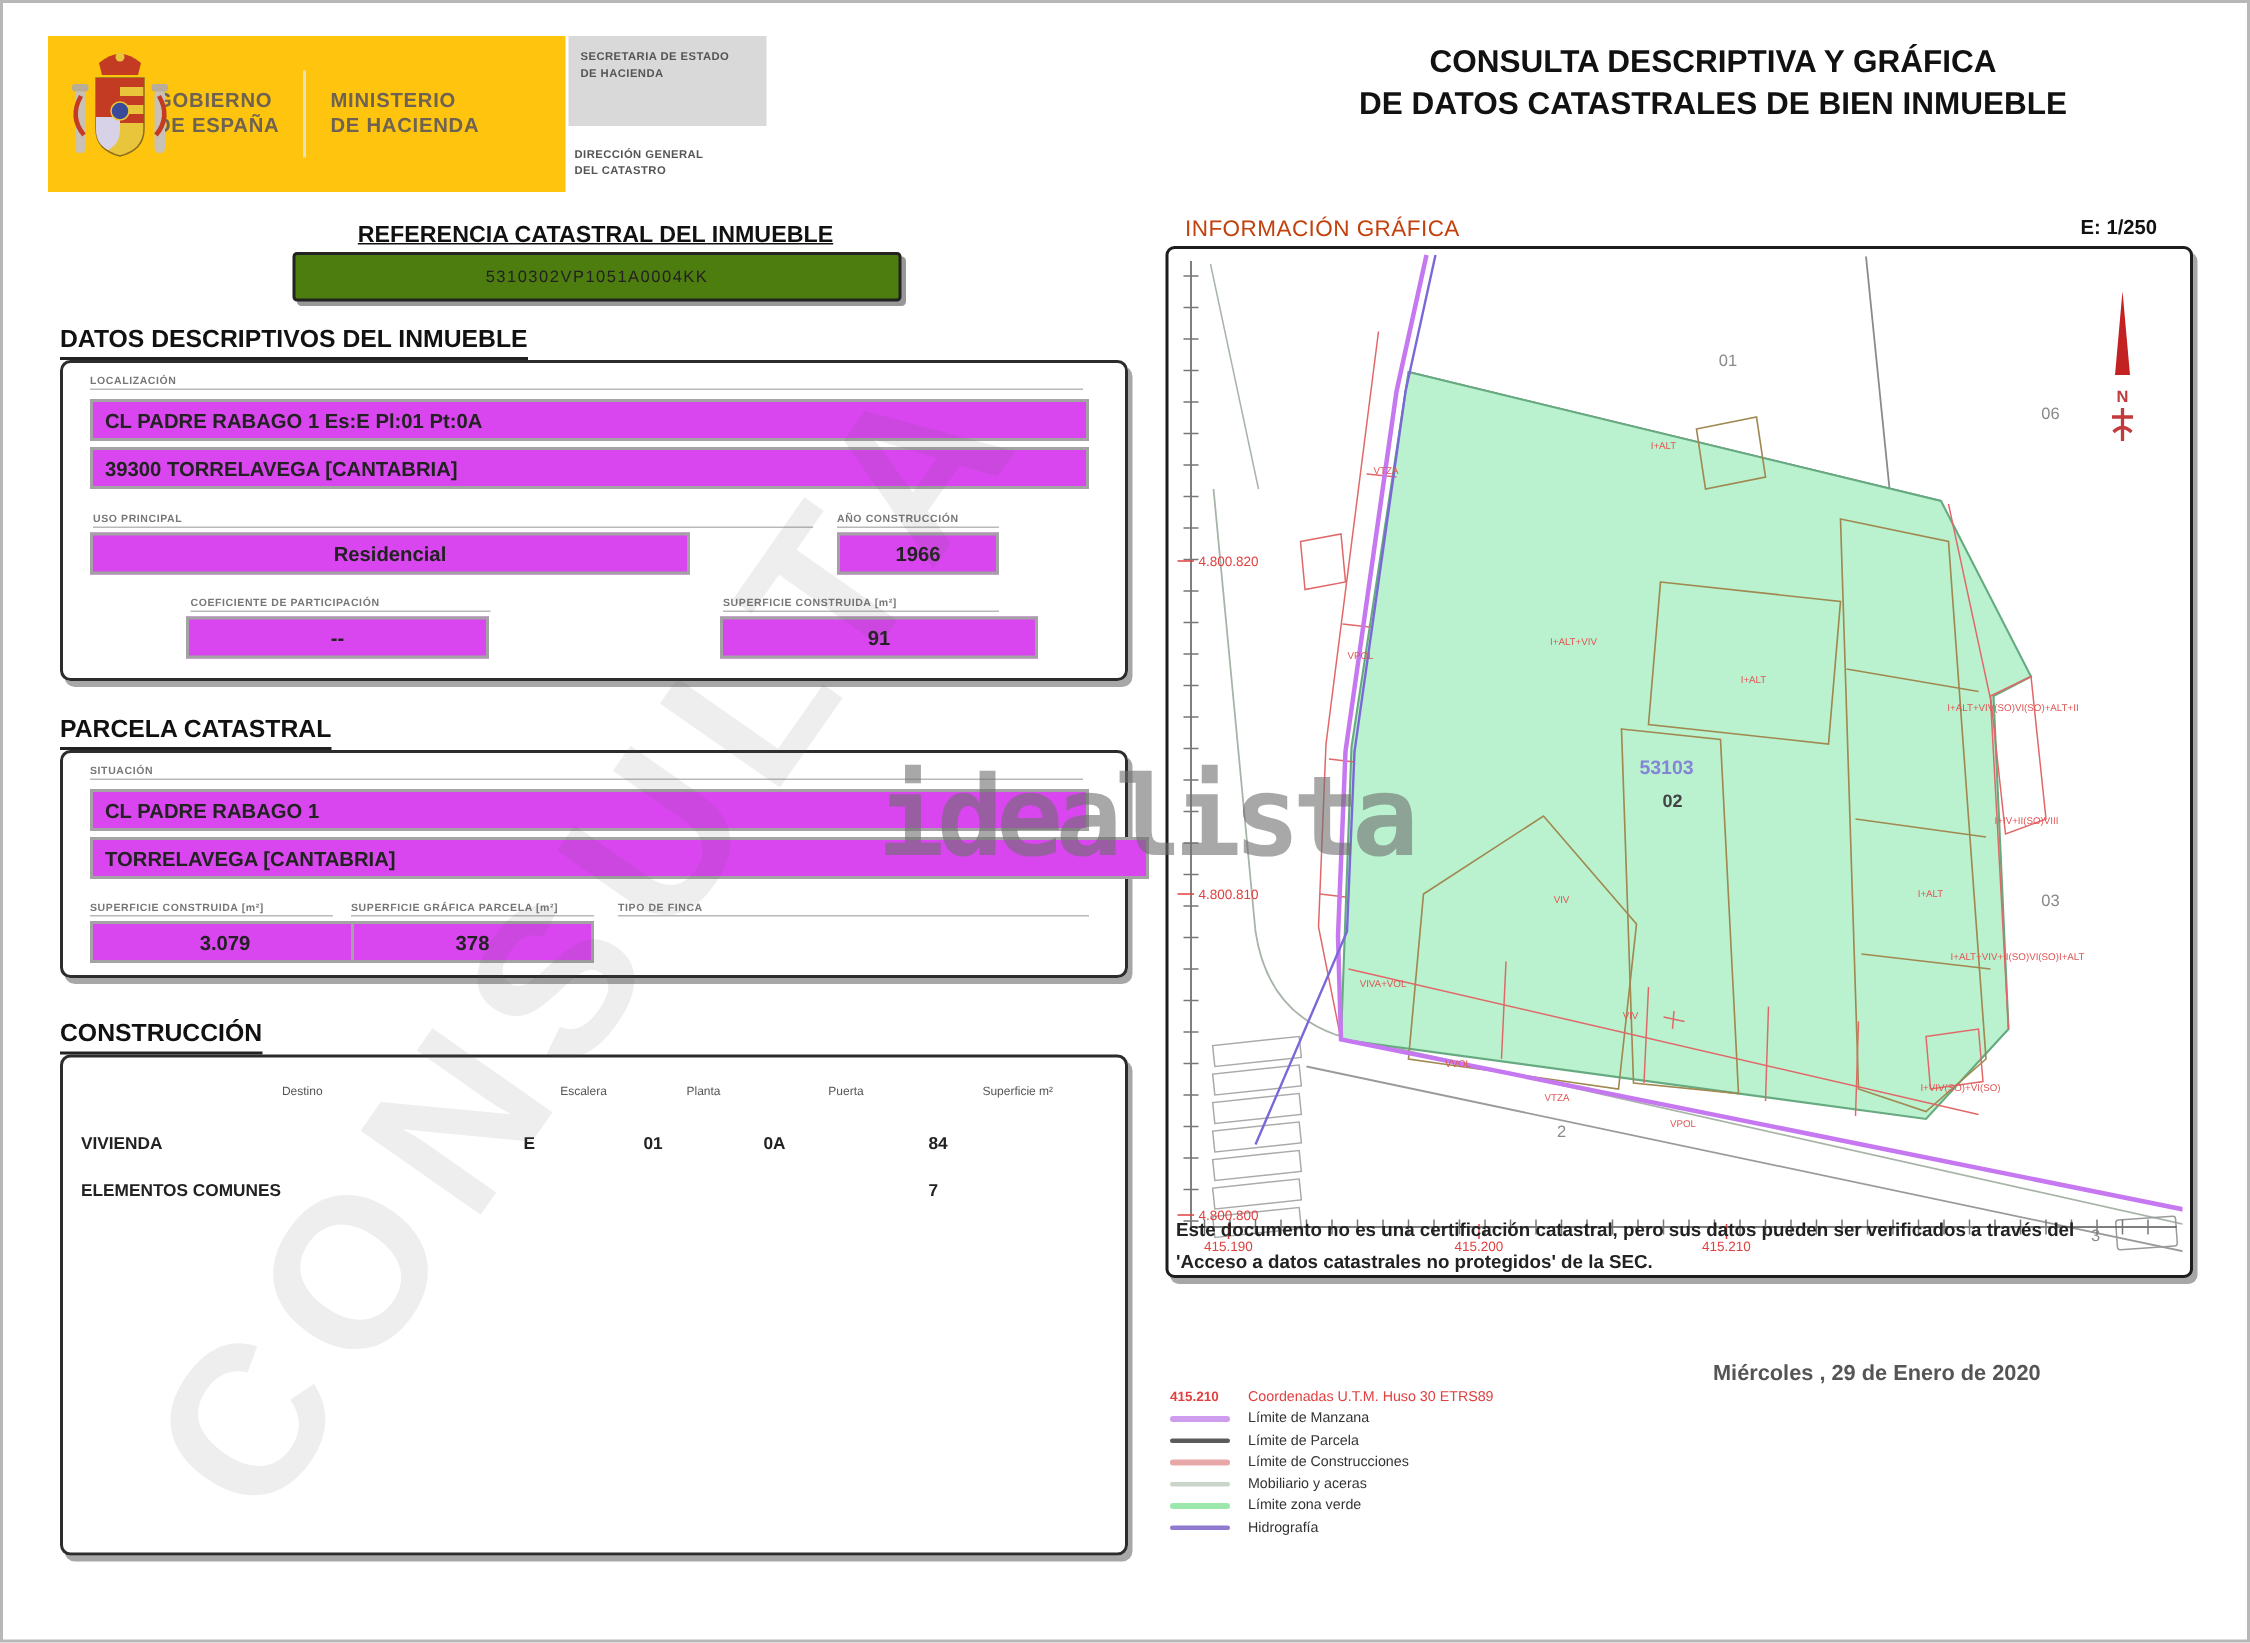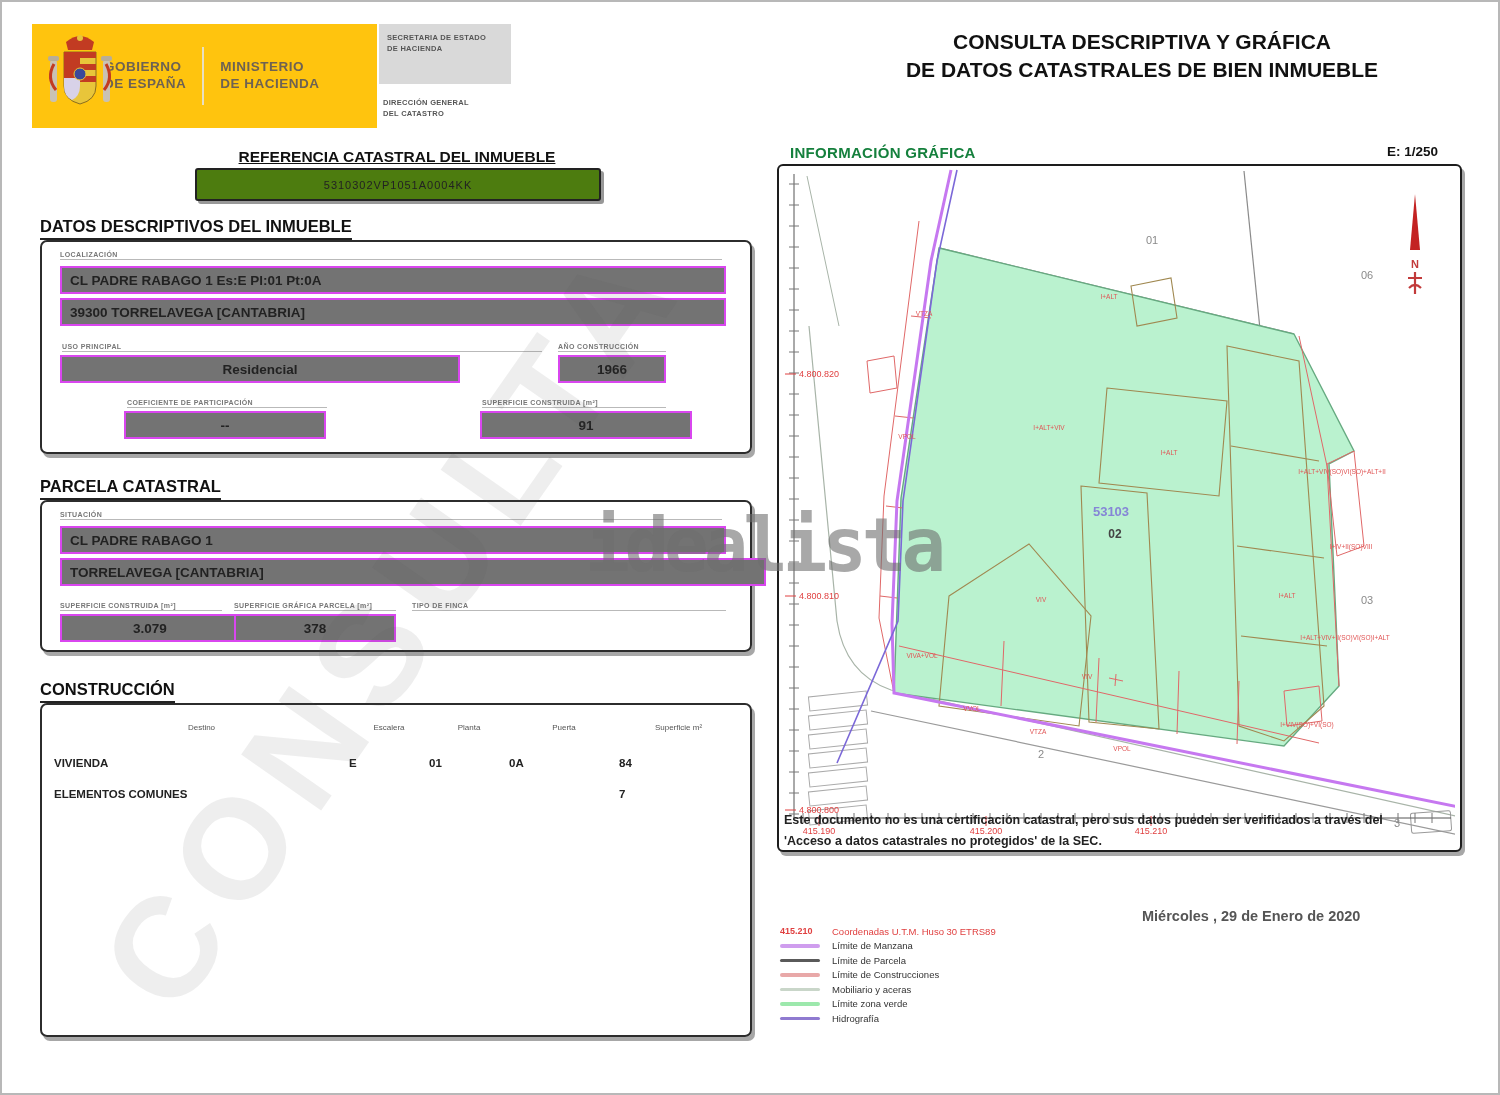--- a/index.html
+++ b/index.html
@@ -27,30 +27,30 @@
   .h-ref{position:absolute;left:190px;top:146px;width:410px;text-align:center;font-weight:bold;
       font-size:15.5px;text-decoration:underline;color:#111}
   .refbox{position:absolute;left:193px;top:166px;width:402px;height:29px;border:2.5px solid #222;border-radius:3px;
       box-shadow:3px 3px 0 rgba(50,50,50,.5);font-weight:normal;font-size:11px;letter-spacing:1px;
       display:flex;align-items:center;justify-content:center;background:#4d7c0f}
   
   .box{position:absolute;border:2.5px solid #2c2c2c;border-radius:7px;background:rgba(255,255,255,.65);
       box-shadow:3px 4px 0 rgba(60,60,60,.45)}
   .tlab{position:absolute;font-size:7px;font-weight:bold;color:#777;letter-spacing:.4px;
       border-bottom:1px solid #b9b9b9;padding-bottom:1px}
-  .field{position:absolute;border:2px solid #d946ef;background:#737373;font-weight:bold;font-size:13.5px;
+  .field{position:absolute;border:2px solid #a3a3a3;background:#d946ef;font-weight:bold;font-size:13.5px;
       display:flex;align-items:center;box-sizing:border-box}
   .fl{padding-left:8px}.fc{justify-content:center}
   
   .ctable{position:absolute;left:12px;top:18px;width:684px;display:grid;
       grid-template-columns:295px 80px 80px 110px 119px;row-gap:19px}
   .cth{font-size:8px;color:#555;text-align:center;padding-bottom:6px}
   .ctd{font-size:11.5px;font-weight:bold;color:#222}
   
-  .h-info{position:absolute;left:788px;top:142px;font-weight:bold;font-size:15px;color:#15803d;letter-spacing:.3px}
+  .h-info{position:absolute;left:788px;top:142px;font-weight:normal;font-size:15px;color:#c2410c;letter-spacing:.3px}
   .h-esc{position:absolute;left:1385px;top:142px;font-weight:bold;font-size:13.5px;color:#111}
   .mapbox{position:absolute;left:775px;top:162px;width:681px;height:684px;border:2.5px solid #1d1d1d;
       border-radius:6px;background:#fff;box-shadow:3px 4px 0 rgba(60,60,60,.45);overflow:hidden}
   
   .disclaimer{position:absolute;left:782px;top:808px;width:690px;font-weight:bold;font-size:12.5px;line-height:1.65;color:#222}
   .fecha{position:absolute;left:1140px;top:906px;font-weight:bold;font-size:14.5px;color:#555}
   .legend{position:absolute;left:778px;top:922px;font-size:9.5px;color:#333}
   .lg-row{display:flex;align-items:center;height:14.5px}
   .lg-sw{width:40px;height:3.5px;border-radius:2px;margin-right:12px;flex:0 0 auto}
   .lg-coord{color:#e04040;font-weight:bold;width:40px;margin-right:12px;font-size:9px}

